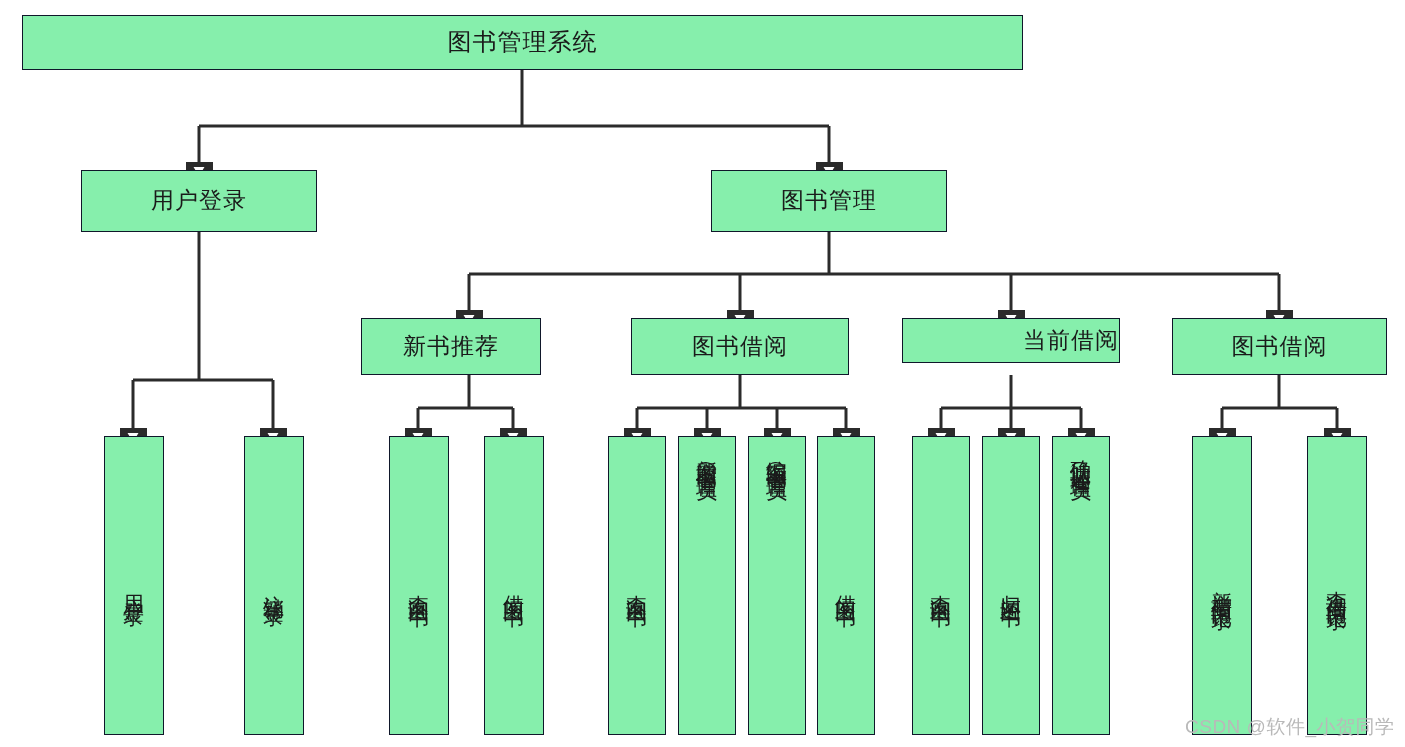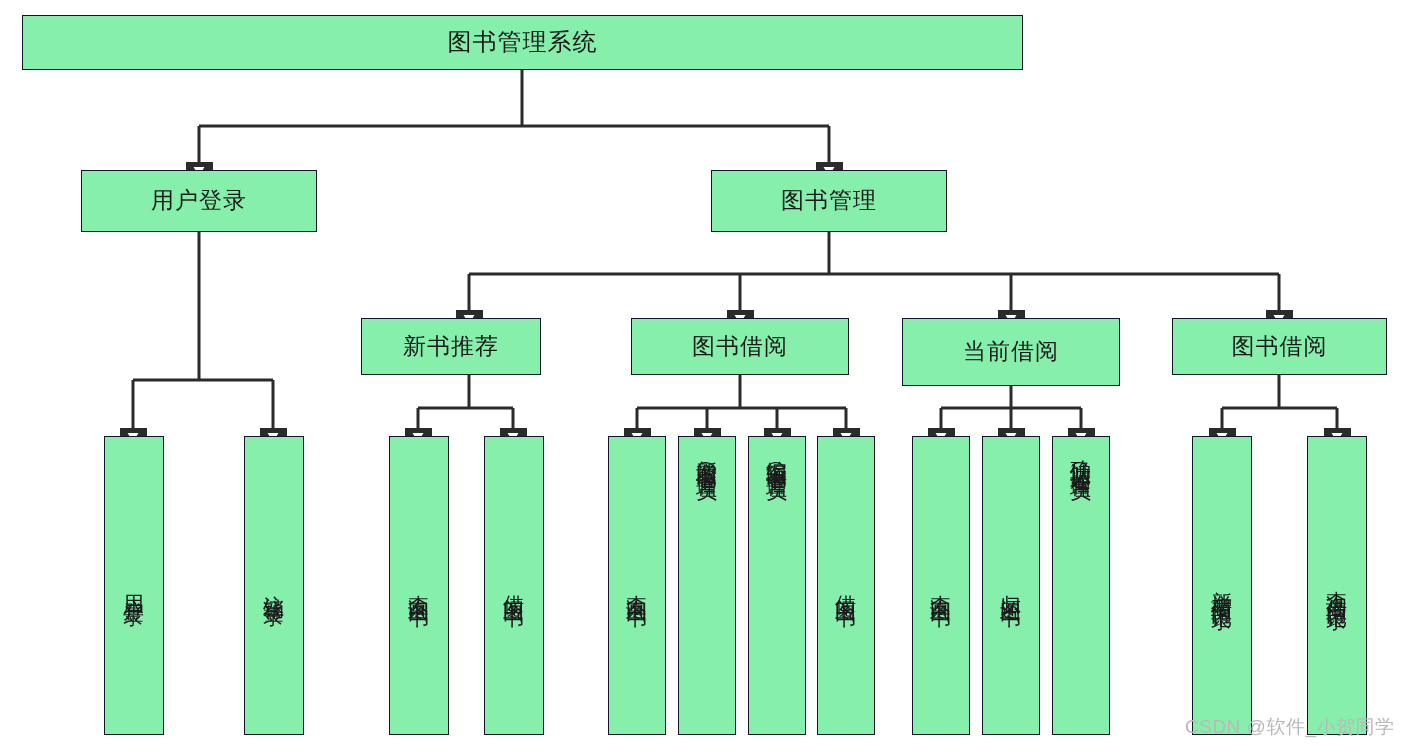--- a/index.html
+++ b/index.html
@@ -156,21 +156,21 @@
   </div>
 
   <div class="node h" style="left:361px; top:318px; width:180px; height:57px;">
     <span class="label">新书推荐</span>
   </div>
 
   <div class="node h" style="left:631px; top:318px; width:218px; height:57px;">
     <span class="label">图书借阅</span>
   </div>
 
-  <div class="node h" style="left:902px; top:318px; width:218px; height:68px;">
+  <div class="node h" style="left:902px; top:318px; width:218px; height:45px;justify-content:flex-end;">
     <span class="label">当前借阅</span>
   </div>
 
   <div class="node h" style="left:1172px; top:318px; width:215px; height:57px;">
     <span class="label">图书借阅</span>
   </div>
 
   <div class="node v mid" style="left:104px; top:436px; width:60px; height:299px;">
     <span class="label">用户登录</span>
   </div>

